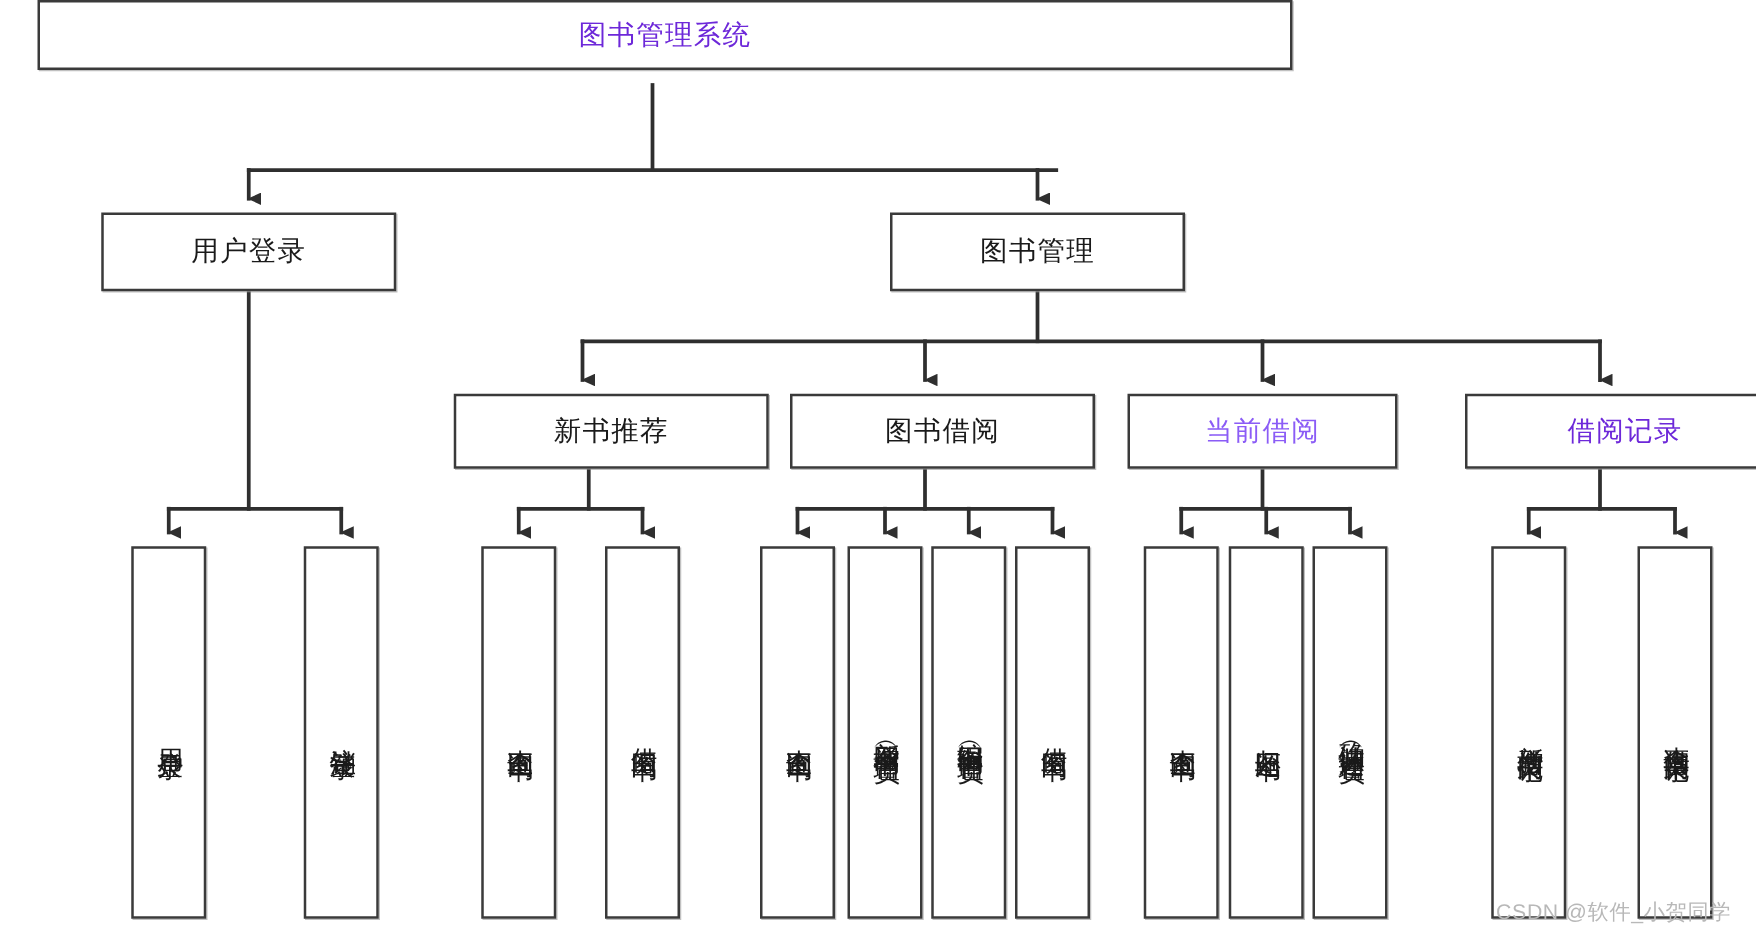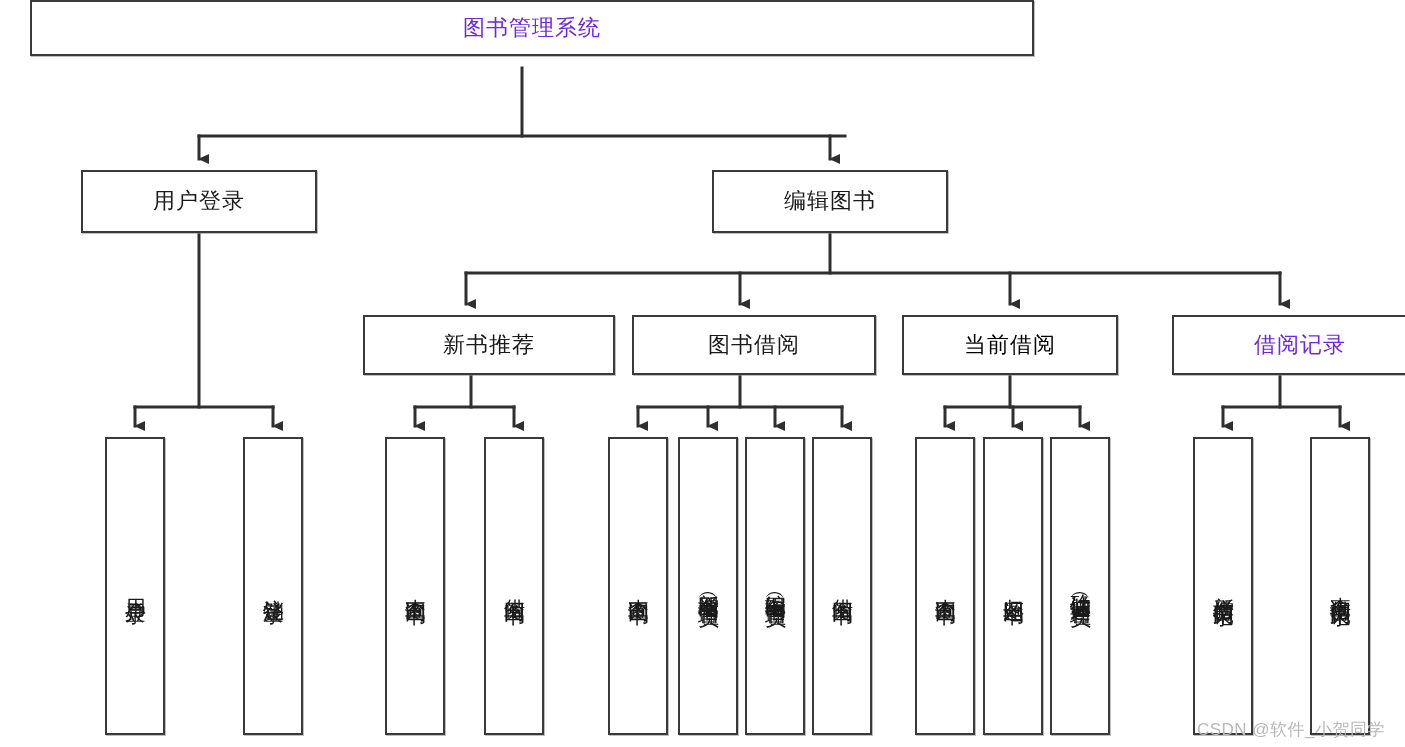--- a/index.html
+++ b/index.html
@@ -125,30 +125,30 @@
   </svg>
 
   <div class="node horizontal" id="node-root" style="left: 20px; top: 0; width: 1004px; height: 56px; border-color: rgb(58, 58, 58); background: rgb(255, 255, 255); color: #6d28d9; margin-left: 10px;">
     <span class="label">图书管理系统</span>
   </div>
 
   <div class="node horizontal" id="node-l2-0" style="left: 81px; top: 170px; width: 236px; height: 63px; border-color: rgb(58, 58, 58); background: rgb(255, 255, 255); color: rgb(26, 26, 26);">
     <span class="label">用户登录</span>
   </div>
   <div class="node horizontal" id="node-l2-1" style="left: 712px; top: 170px; width: 236px; height: 63px; border-color: rgb(58, 58, 58); background: rgb(255, 255, 255); color: rgb(26, 26, 26);">
-    <span class="label">编辑图书</span>
+    <span class="label">图书管理</span>
   </div>
 
   <div class="node horizontal" id="node-l3-0" style="left: 363px; top: 315px; width: 252px; height: 60px; border-color: rgb(58, 58, 58); background: rgb(255, 255, 255); color: rgb(26, 26, 26);">
     <span class="label">新书推荐</span>
   </div>
   <div class="node horizontal" id="node-l3-1" style="left: 632px; top: 315px; width: 244px; height: 60px; border-color: rgb(58, 58, 58); background: rgb(255, 255, 255); color: rgb(26, 26, 26);">
     <span class="label">图书借阅</span>
   </div>
-  <div class="node horizontal" id="node-l3-2" style="left: 902px; top: 315px; width: 216px; height: 60px; border-color: rgb(58, 58, 58); background: rgb(255, 255, 255); color: #000000;">
+  <div class="node horizontal" id="node-l3-2" style="left: 902px; top: 315px; width: 216px; height: 60px; border-color: rgb(58, 58, 58); background: rgb(255, 255, 255); color: #8b5cf6;">
     <span class="label">当前借阅</span>
   </div>
   <div class="node horizontal" id="node-l3-3" style="left: 1172px; top: 315px; width: 256px; height: 60px; border-color: rgb(58, 58, 58); background: rgb(255, 255, 255); color: #6d28d9;">
     <span class="label">借阅记录</span>
   </div>
 
   <div class="node vertical" id="node-leaf-0" style="left: 105px; top: 437px; width: 60px; height: 298px; border-color: rgb(58, 58, 58); background: rgb(255, 255, 255); color: rgb(26, 26, 26);">
     <span class="label">用户登录</span>
   </div>
   <div class="node vertical" id="node-leaf-1" style="left: 243px; top: 437px; width: 60px; height: 298px; border-color: rgb(58, 58, 58); background: rgb(255, 255, 255); color: rgb(26, 26, 26);">

